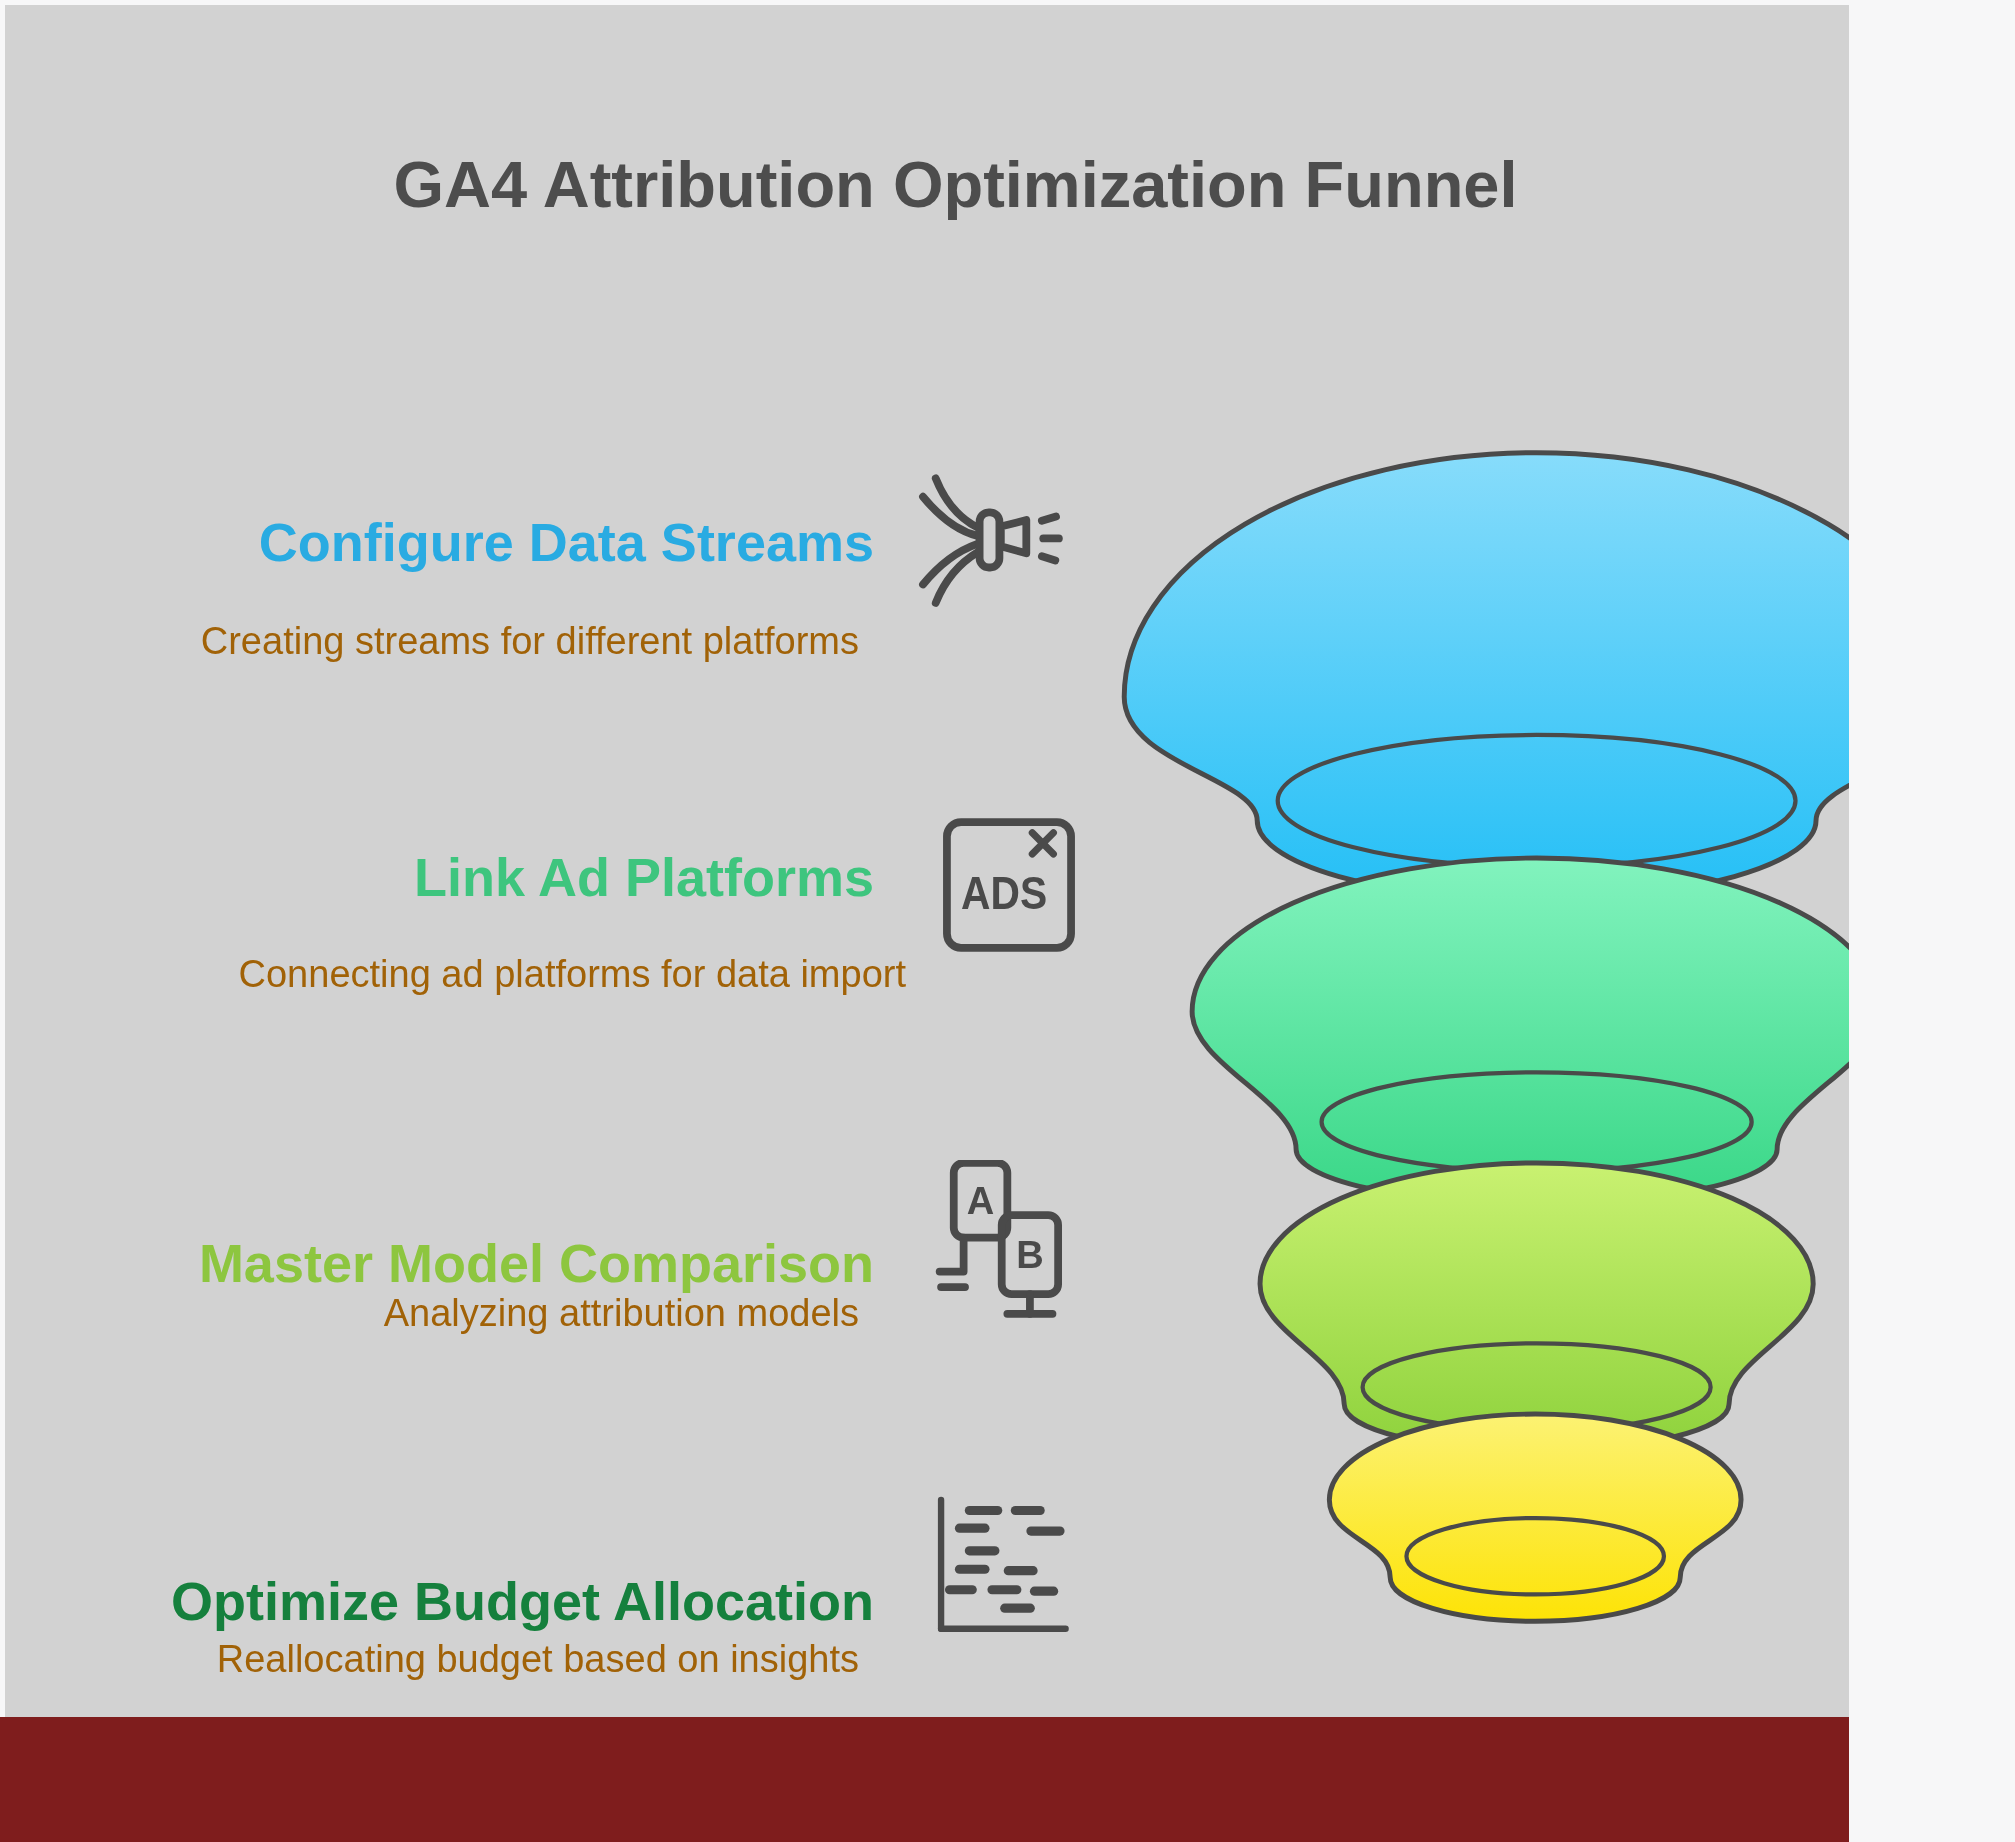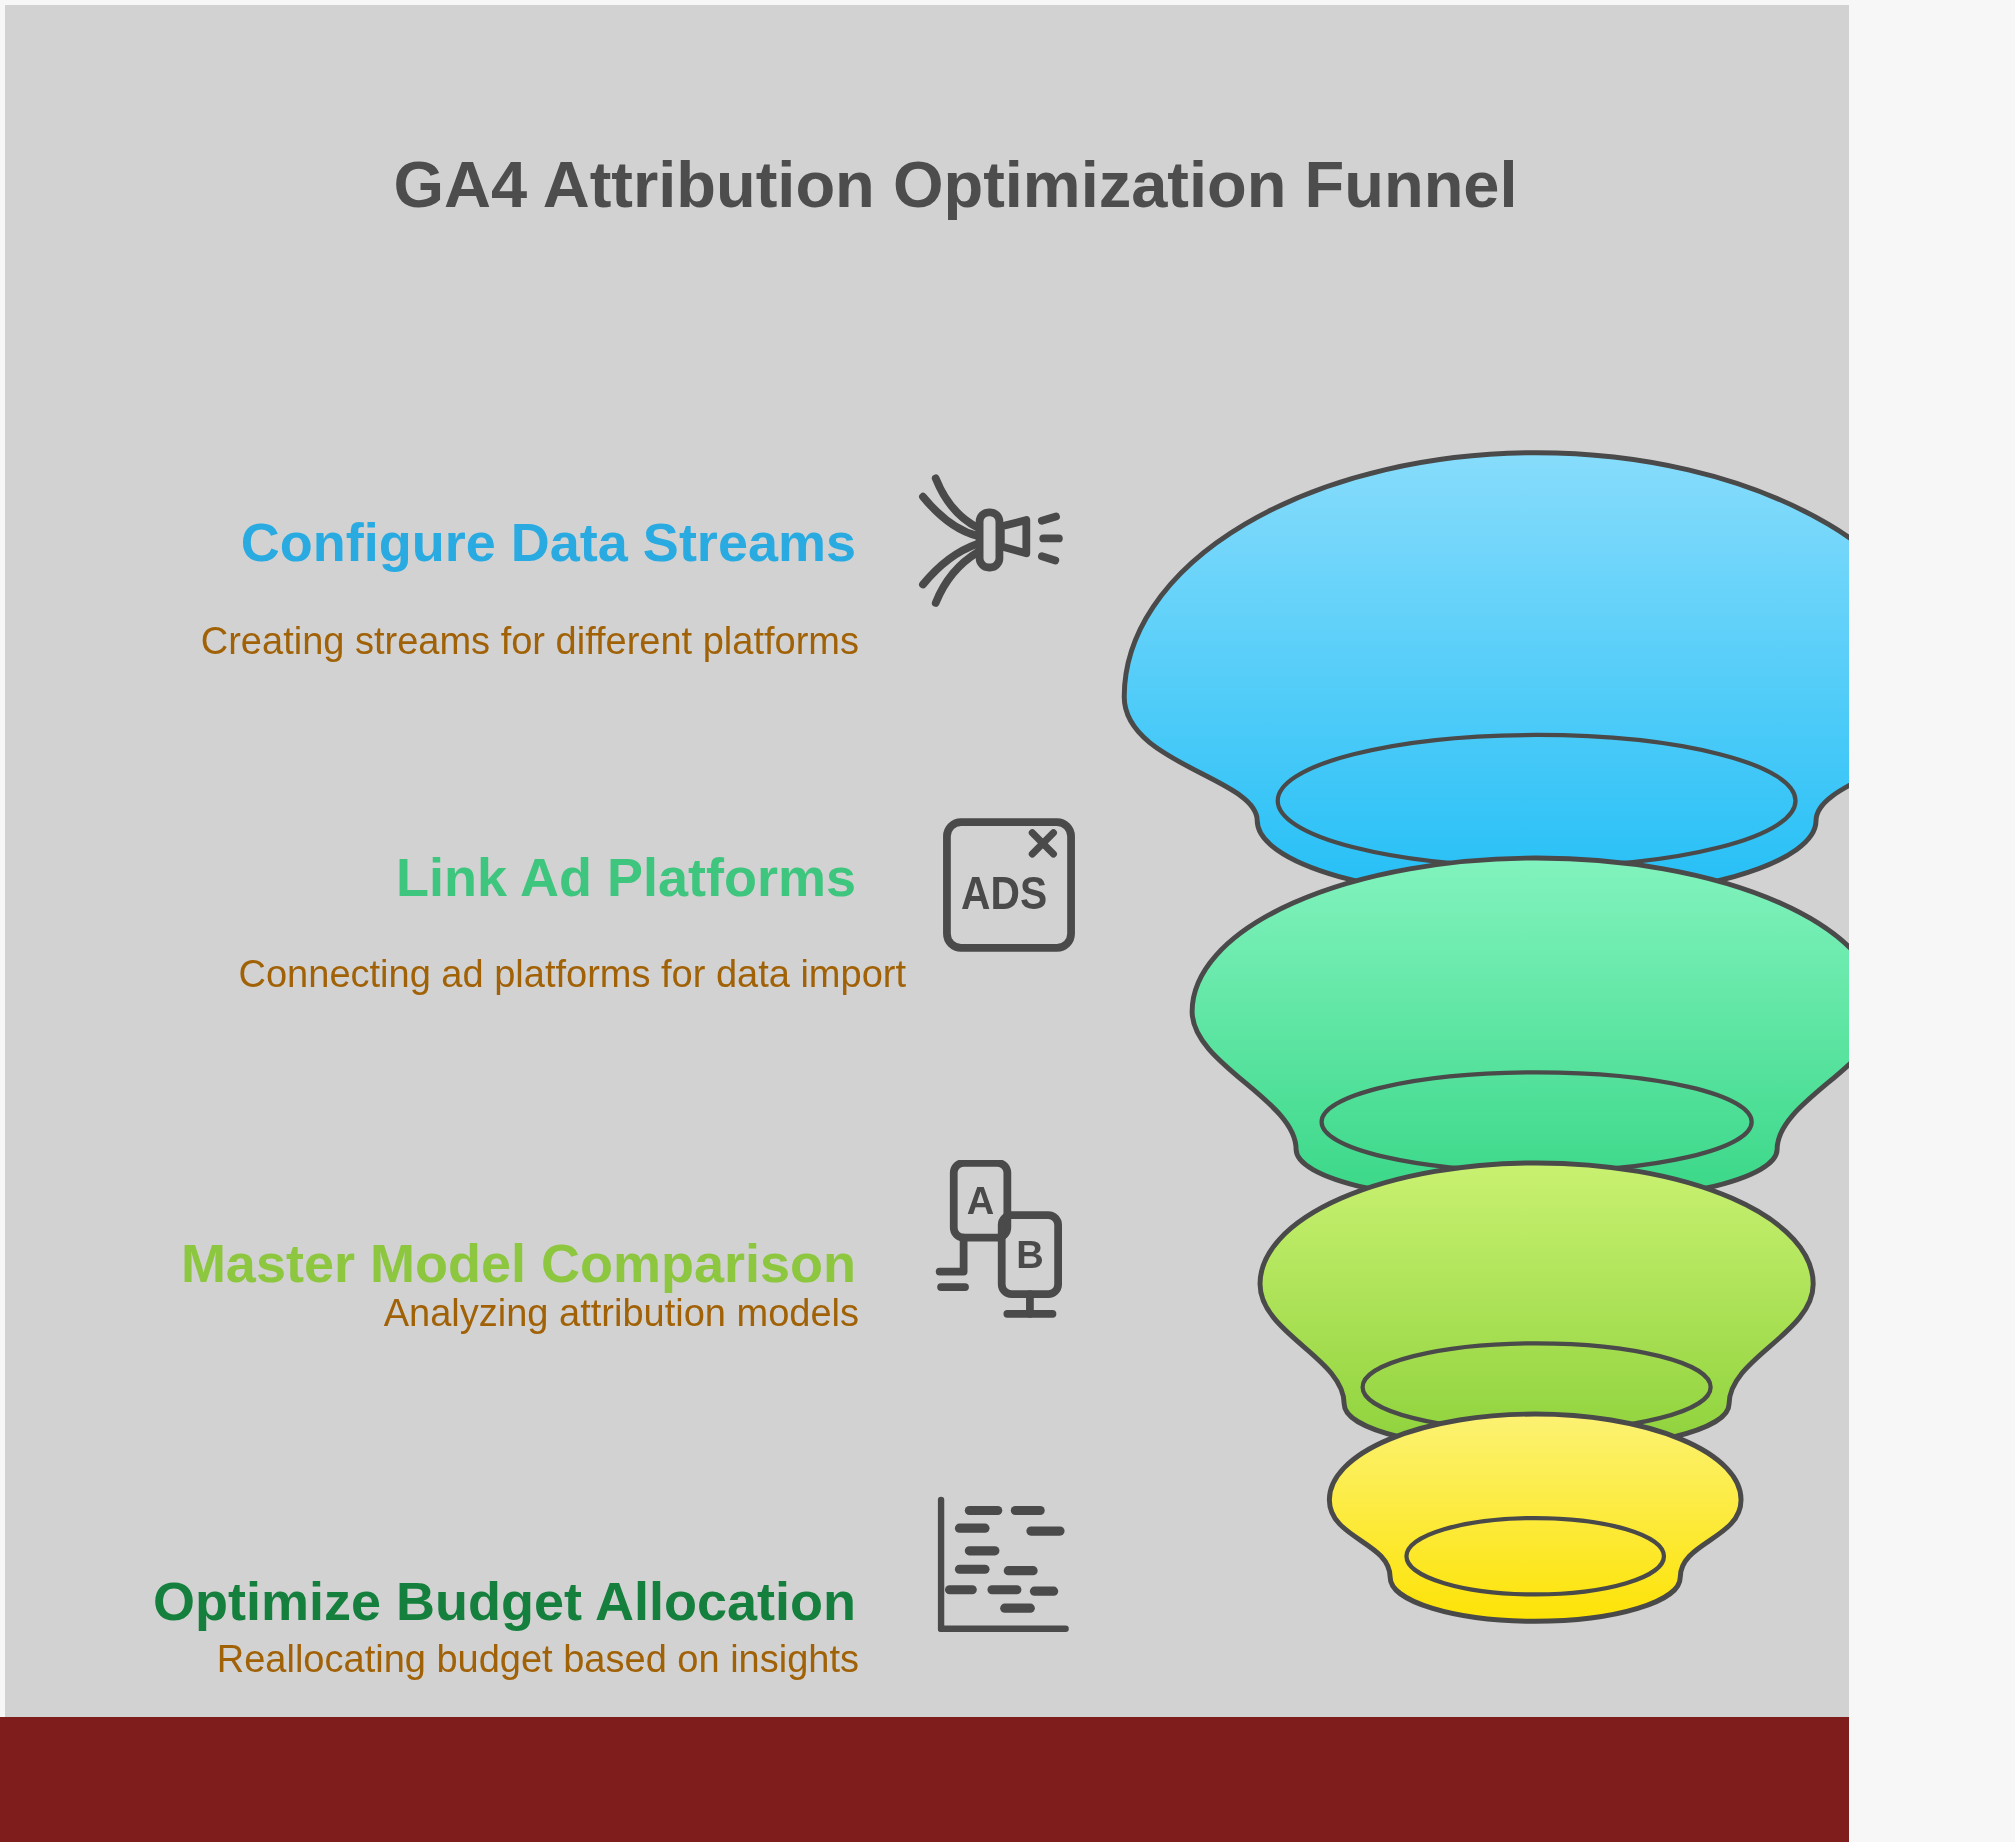--- a/index.html
+++ b/index.html
@@ -25,20 +25,21 @@
     color:#4D4D4D;
     line-height:1.1;
   }
   .sec-title{
     position:absolute;
     left:0;width:856px;
     text-align:right;
     font-size:54px;font-weight:700;
     line-height:1.1;
     white-space:nowrap;
+    padding-left:18px;
   }
   .sec-sub{
     position:absolute;
     left:0;width:859px;
     text-align:right;
     font-size:38px;font-weight:400;
     color:#a16207;
     line-height:1.1;
     white-space:nowrap;
   }

